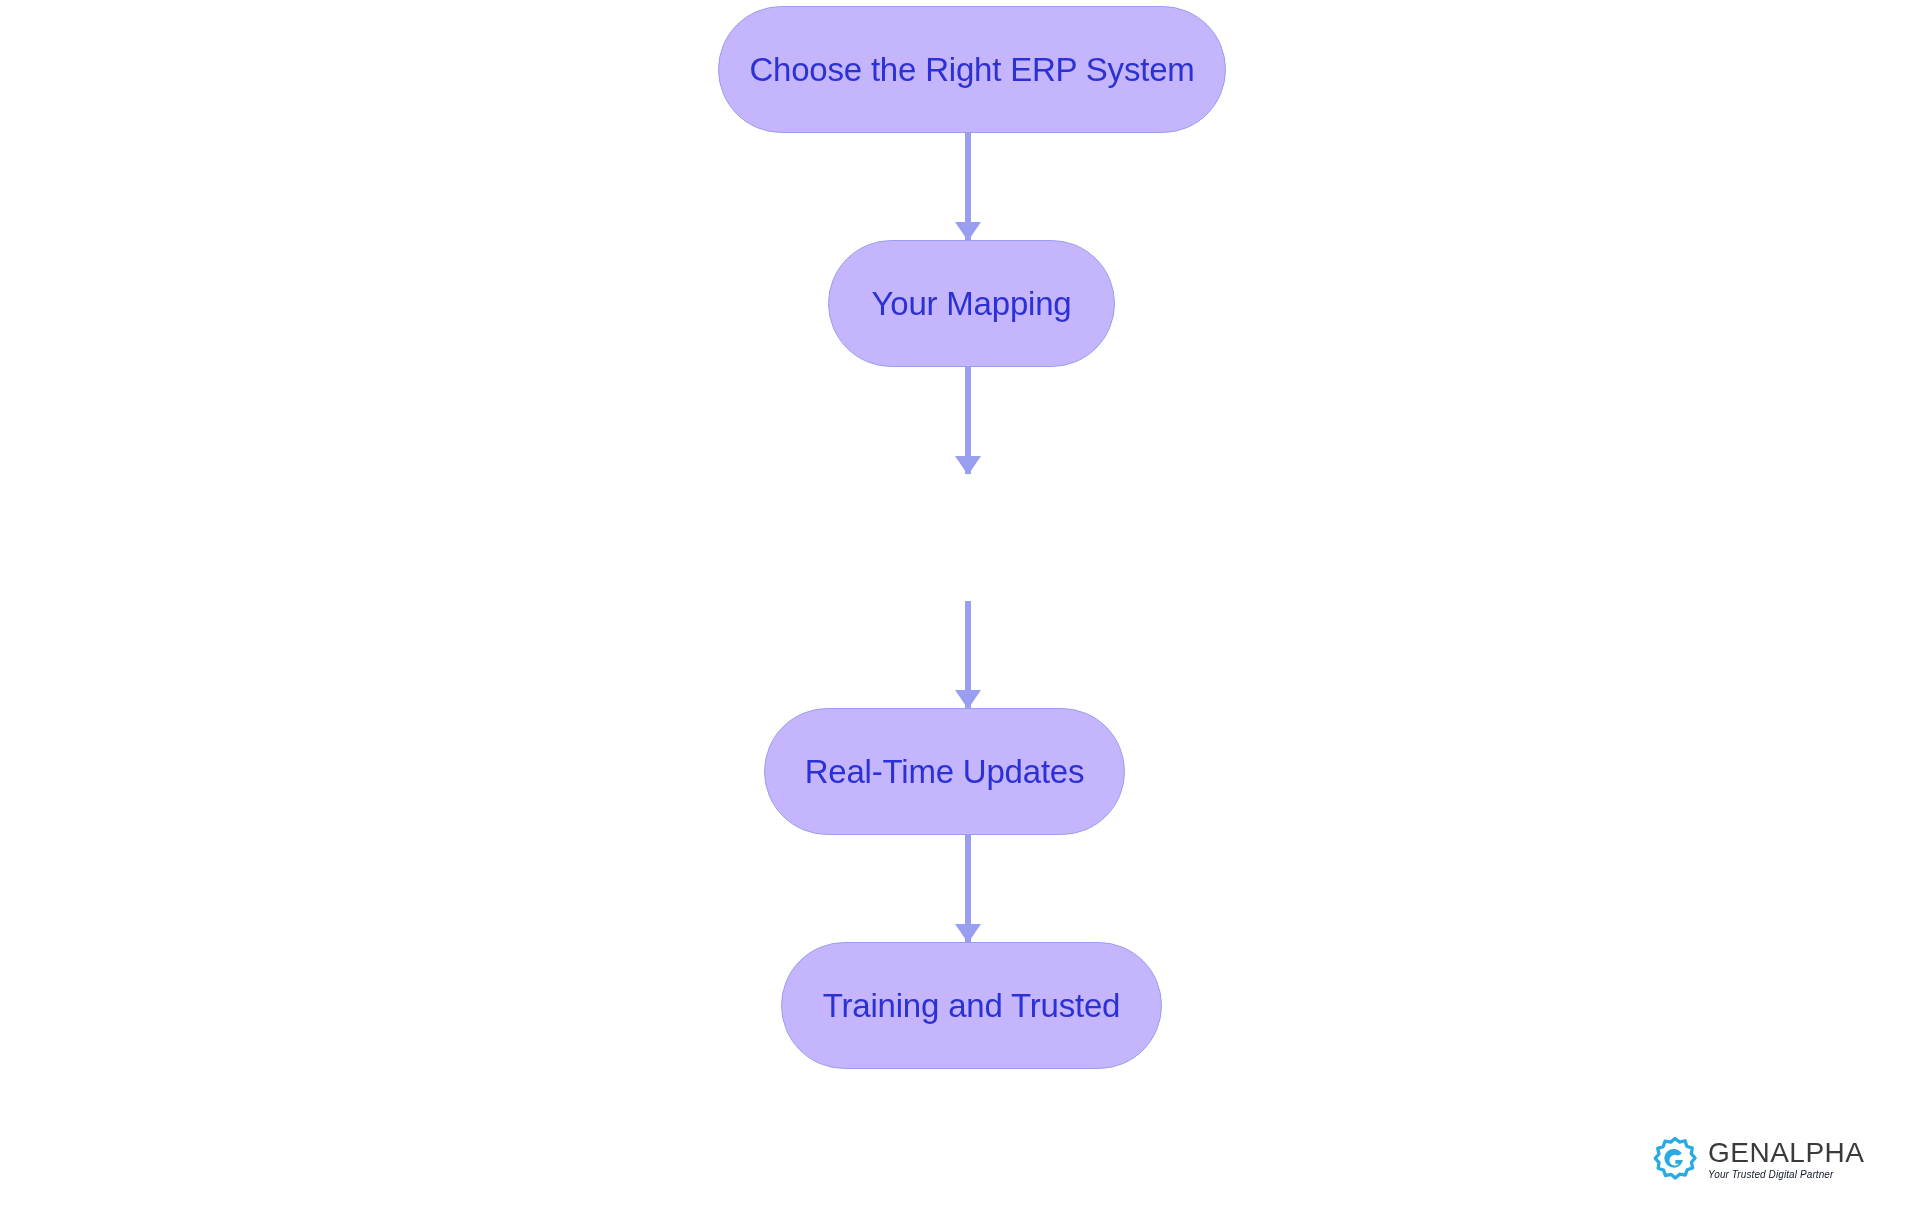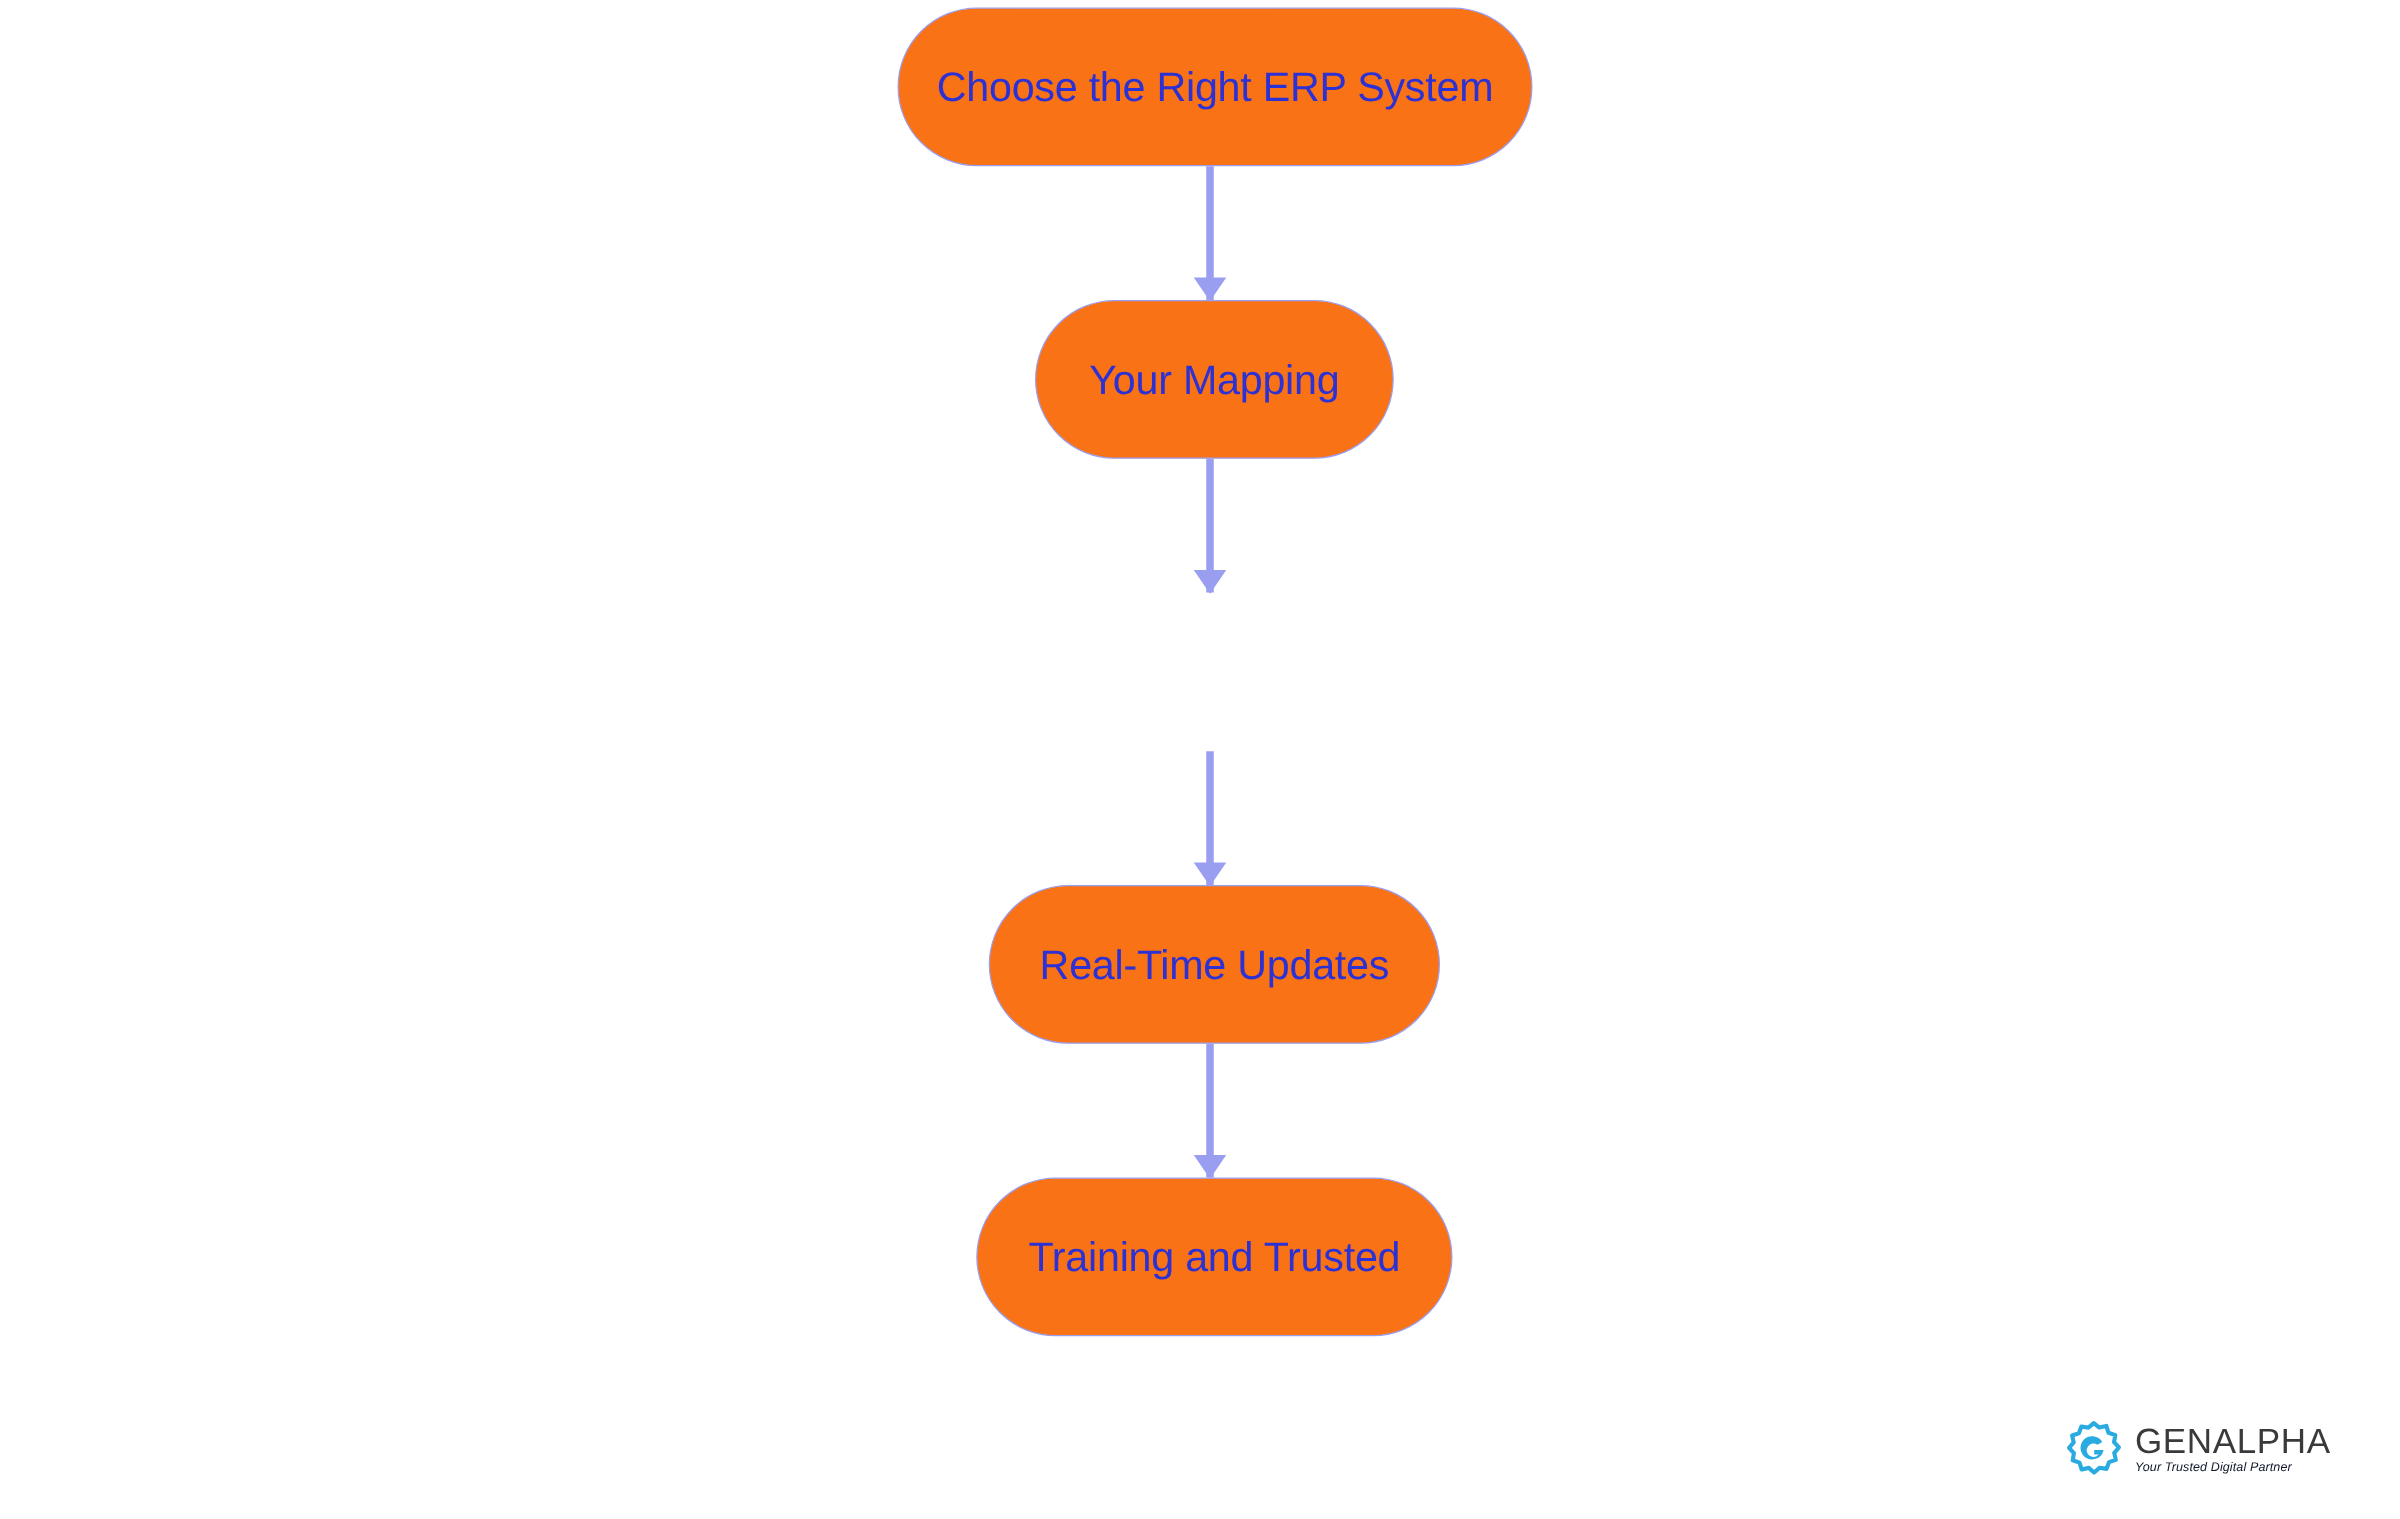--- a/index.html
+++ b/index.html
@@ -23,21 +23,21 @@
     height: 1215px;
   }
 
   
   .node {
     position: absolute;
     display: flex;
     align-items: center;
     justify-content: center;
     box-sizing: border-box;
-    background: #f97316;
+    background: #c4b5fd;
     border: 1.6px solid #9a9ef0;
     border-radius: 999px;
     color: #2b31d4;
     font-family: "Liberation Sans", sans-serif;
     font-weight: 400;
     letter-spacing: -0.2px;
     white-space: nowrap;
   }
 
   .node-label {
@@ -54,21 +54,21 @@
     left: 828px;  top: 240px;
     width: 287px; height: 127px;
     font-size: 33px;
   }
   #node-2 {
     left: 843px;  top: 474px;
     width: 258px; height: 127px;
     font-size: 33px;
   }
   #node-3 {
-    left: 791px;  top: 708px;
+    left: 764px;  top: 708px;
     width: 361px; height: 127px;
     font-size: 33px;
   }
   #node-4 {
     left: 781px;  top: 942px;
     width: 381px; height: 127px;
     font-size: 33px;
   }
 
   

